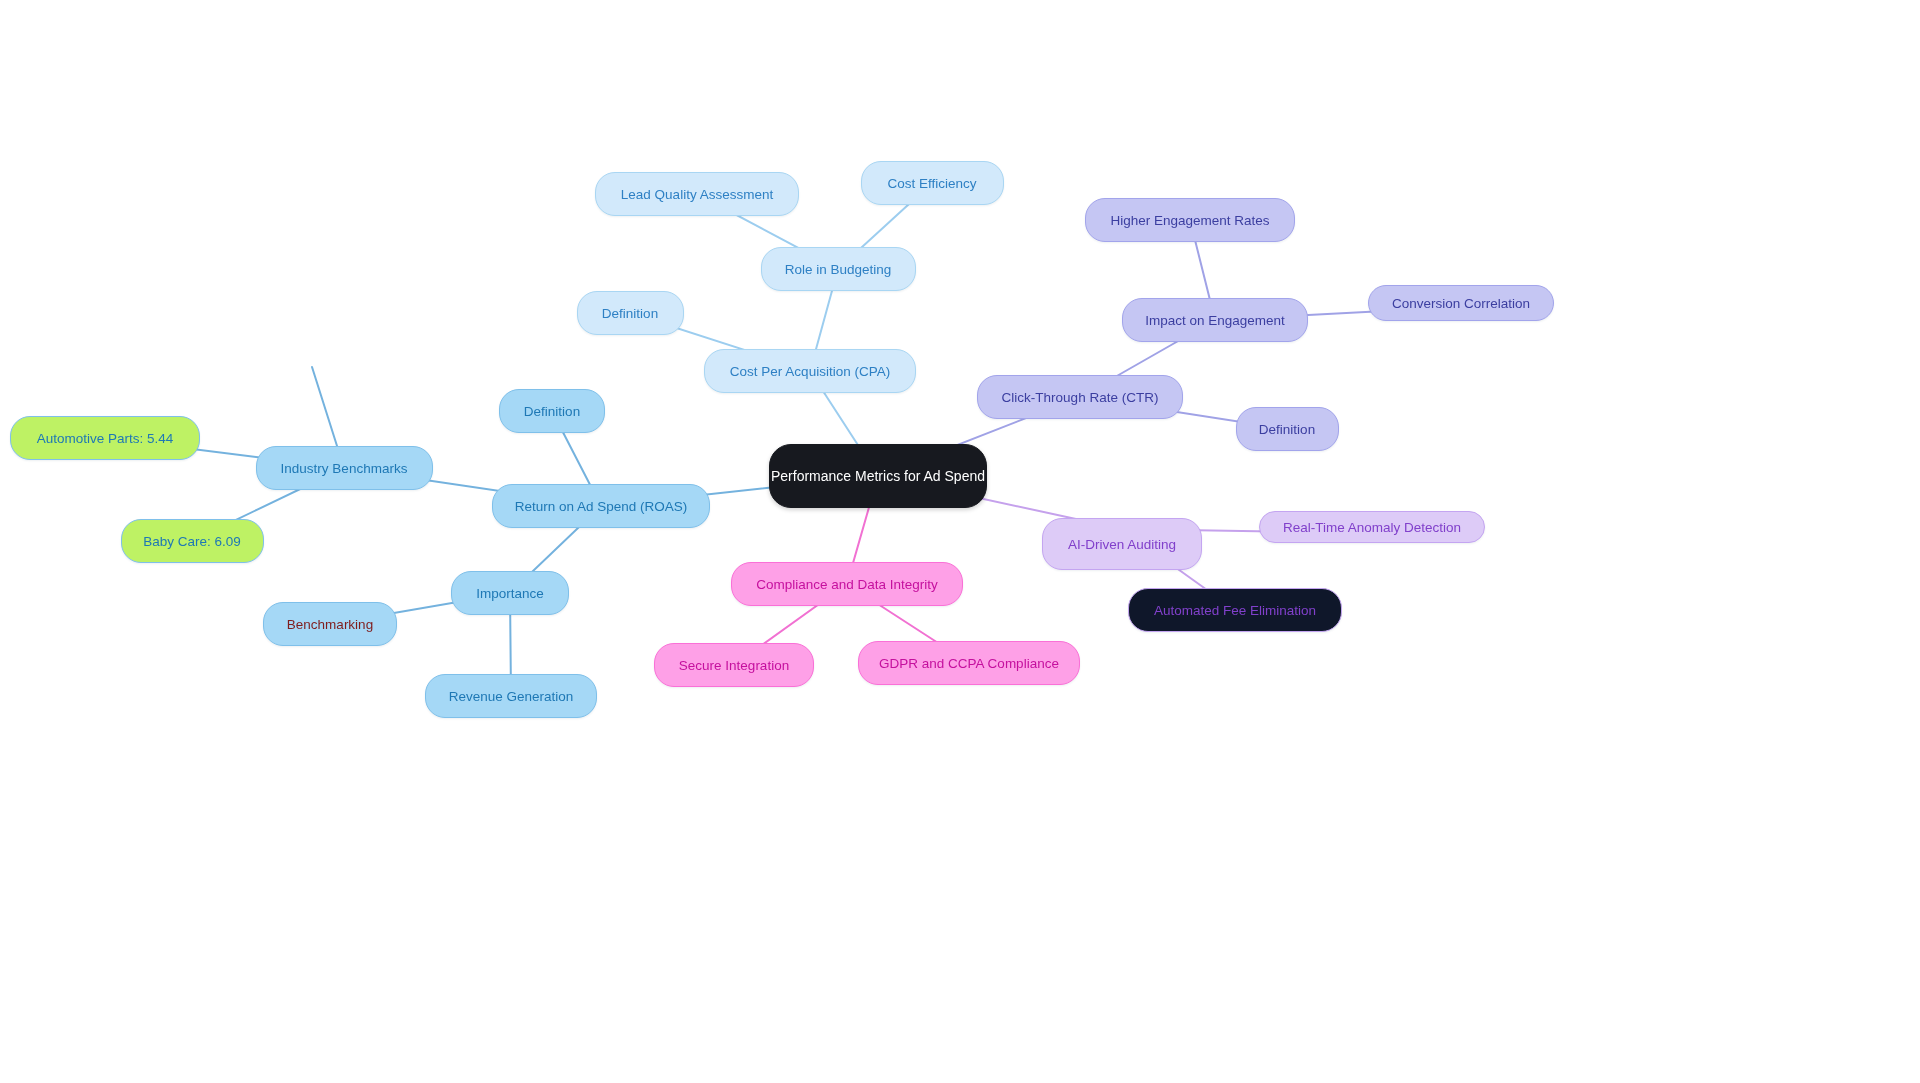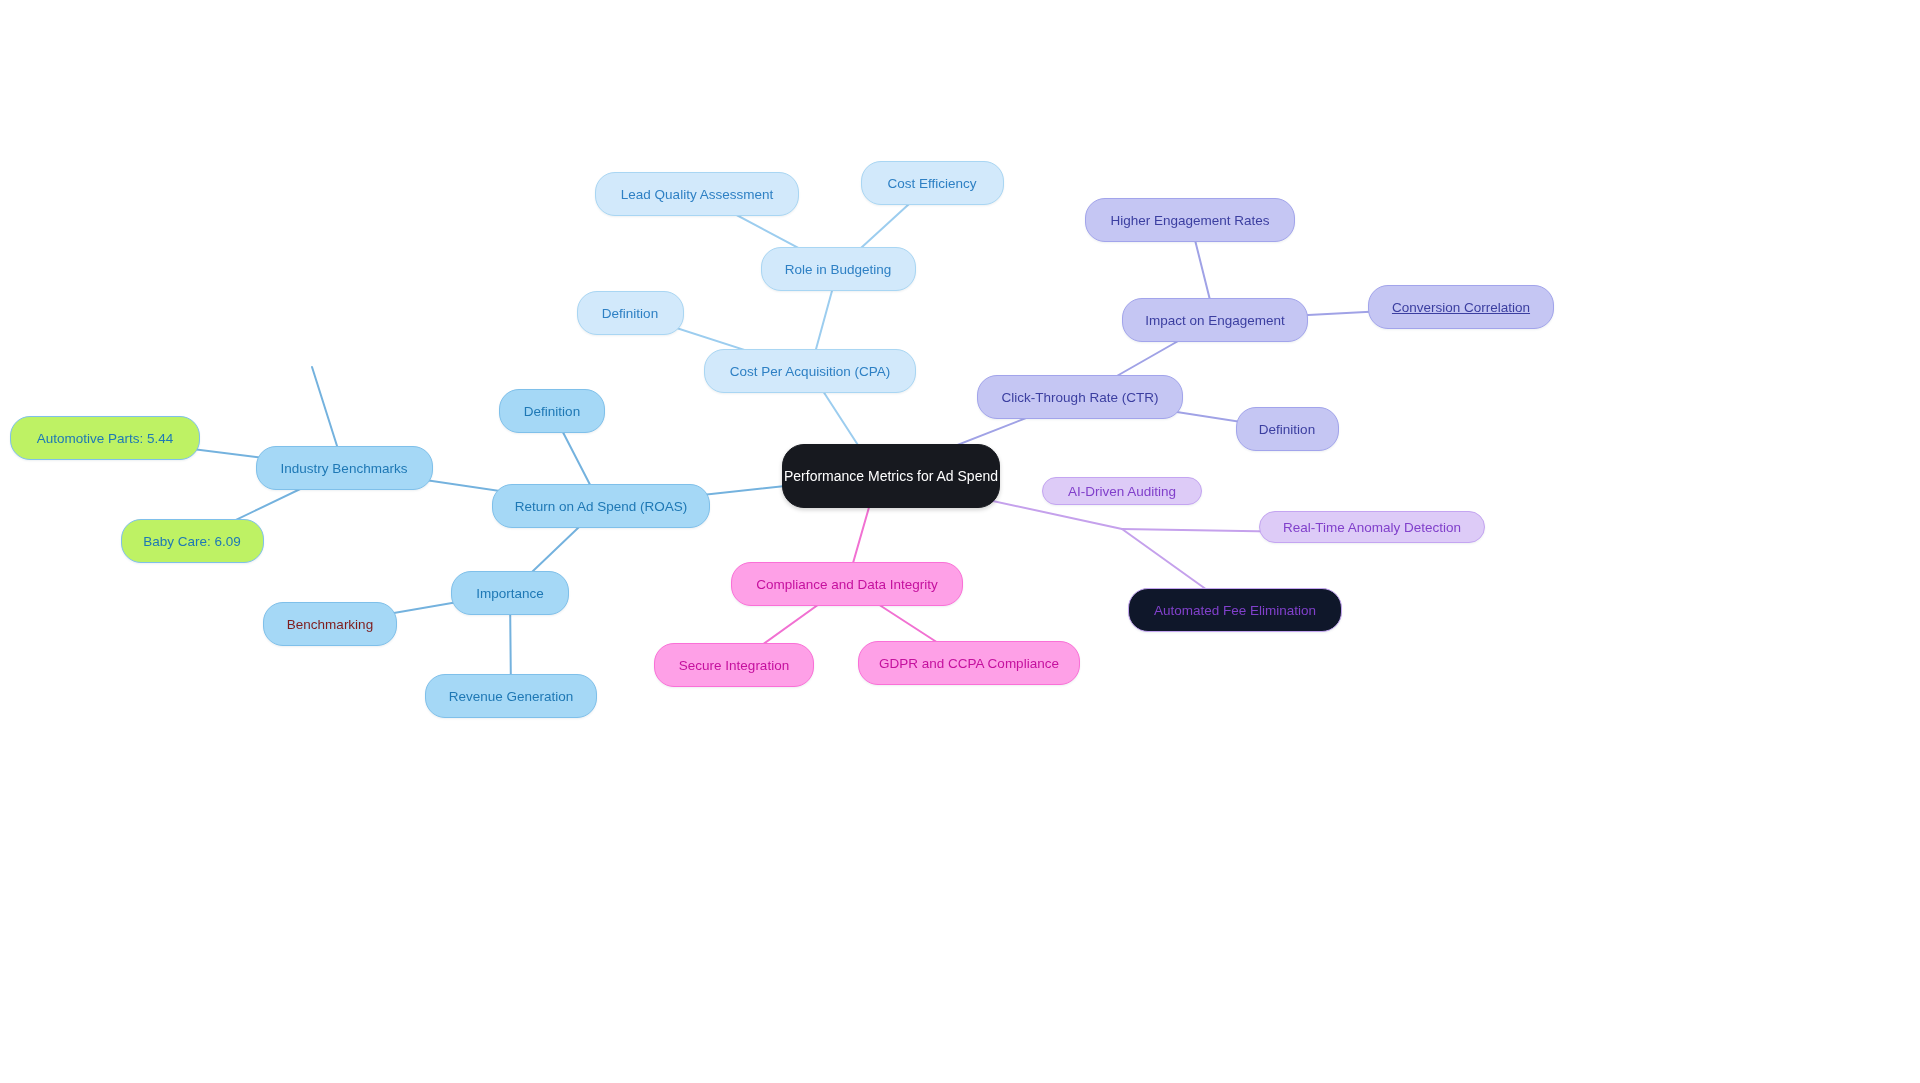--- a/index.html
+++ b/index.html
@@ -33,21 +33,20 @@
     cursor: pointer;
     user-select: none;
   }
   .node.root {
     white-space: normal;
     border-radius: 22px;
     font-size: 14px;
     line-height: 1.3;
     padding: 0 0;
     box-shadow: 0 2px 4px rgba(0,0,0,0.18);
-    margin-left: 13px;
   }
 </style>
 </head>
 <body>
 
 <div class="canvas">
   <svg id="edge-layer" xmlns="http://www.w3.org/2000/svg" viewBox="0 0 1920 1083">
       <line x1="878" y1="476" x2="601" y2="506" stroke="#74b2de" stroke-width="2" stroke-linecap="round"></line>
       <line x1="878" y1="476" x2="810" y2="371" stroke="#9ccdef" stroke-width="2" stroke-linecap="round"></line>
       <line x1="878" y1="476" x2="1080" y2="397" stroke="#a0a2e6" stroke-width="2" stroke-linecap="round"></line>
@@ -86,21 +85,21 @@
       <div class="node" style="left: 425px; top: 674px; width: 172px; height: 44px; background: rgb(165, 216, 246); border-color: rgb(127, 192, 234); color: rgb(30, 120, 181);">Revenue Generation</div>
       <div class="node" style="left: 704px; top: 349px; width: 212px; height: 44px; background: rgb(210, 233, 251); border-color: rgb(169, 214, 243); color: rgb(46, 128, 196);">Cost Per Acquisition (CPA)</div>
       <div class="node" style="left: 576.5px; top: 291px; width: 107px; height: 44px; background: rgb(210, 233, 251); border-color: rgb(169, 214, 243); color: rgb(46, 128, 196);">Definition</div>
       <div class="node" style="left: 760.5px; top: 247px; width: 155px; height: 44px; background: rgb(210, 233, 251); border-color: rgb(169, 214, 243); color: rgb(46, 128, 196);">Role in Budgeting</div>
       <div class="node" style="left: 595px; top: 172px; width: 204px; height: 44px; background: rgb(210, 233, 251); border-color: rgb(169, 214, 243); color: rgb(46, 128, 196);">Lead Quality Assessment</div>
       <div class="node" style="left: 860.5px; top: 161px; width: 143px; height: 44px; background: rgb(210, 233, 251); border-color: rgb(169, 214, 243); color: rgb(46, 128, 196);">Cost Efficiency</div>
       <div class="node" style="left: 977px; top: 375px; width: 206px; height: 44px; background: rgb(197, 198, 243); border-color: rgb(162, 164, 235); color: rgb(59, 62, 160);">Click-Through Rate (CTR)</div>
       <div class="node" style="left: 1235.5px; top: 407px; width: 103px; height: 44px; background: rgb(197, 198, 243); border-color: rgb(162, 164, 235); color: rgb(59, 62, 160);">Definition</div>
       <div class="node" style="left: 1122px; top: 298px; width: 186px; height: 44px; background: rgb(197, 198, 243); border-color: rgb(162, 164, 235); color: rgb(59, 62, 160);">Impact on Engagement</div>
       <div class="node" style="left: 1085px; top: 198px; width: 210px; height: 44px; background: rgb(197, 198, 243); border-color: rgb(162, 164, 235); color: rgb(59, 62, 160);">Higher Engagement Rates</div>
-      <div class="node" style="left: 1368px; top: 285px; width: 186px; height: 44px; background: rgb(197, 198, 243); border-color: rgb(162, 164, 235); color: rgb(59, 62, 160); text-decoration: underline;">Conversion Correlation</div>
-      <div class="node" style="left: 1042px; top: 477px; width: 160px; height: 28px; background: rgb(221, 203, 247); border-color: rgb(196, 165, 241); color: rgb(129, 64, 203);">AI-Driven Auditing</div>
+      <div class="node" style="left: 1368px; top: 285px; width: 186px; height: 36px; background: rgb(197, 198, 243); border-color: rgb(162, 164, 235); color: rgb(59, 62, 160);">Conversion Correlation</div>
+      <div class="node" style="left: 1042px; top: 518px; width: 160px; height: 52px; background: rgb(221, 203, 247); border-color: rgb(196, 165, 241); color: rgb(129, 64, 203);">AI-Driven Auditing</div>
       <div class="node" style="left: 1259px; top: 511px; width: 226px; height: 32px; background: rgb(221, 203, 247); border-color: rgb(196, 165, 241); color: rgb(129, 64, 203);">Real-Time Anomaly Detection</div>
       <div class="node" style="left: 1128px; top: 588px; width: 214px; height: 44px; background: #0f172a; border-color: rgb(196, 165, 241); color: rgb(129, 64, 203);">Automated Fee Elimination</div>
       <div class="node" style="left: 731px; top: 562px; width: 232px; height: 44px; background: rgb(254, 160, 231); border-color: rgb(250, 112, 215); color: rgb(197, 16, 158);">Compliance and Data Integrity</div>
       <div class="node" style="left: 654px; top: 643px; width: 160px; height: 44px; background: rgb(254, 160, 231); border-color: rgb(250, 112, 215); color: rgb(197, 16, 158);">Secure Integration</div>
       <div class="node" style="left: 858px; top: 641px; width: 222px; height: 44px; background: rgb(254, 160, 231); border-color: rgb(250, 112, 215); color: rgb(197, 16, 158);">GDPR and CCPA Compliance</div>
     </div>
 </div>
 
 </body></html>

